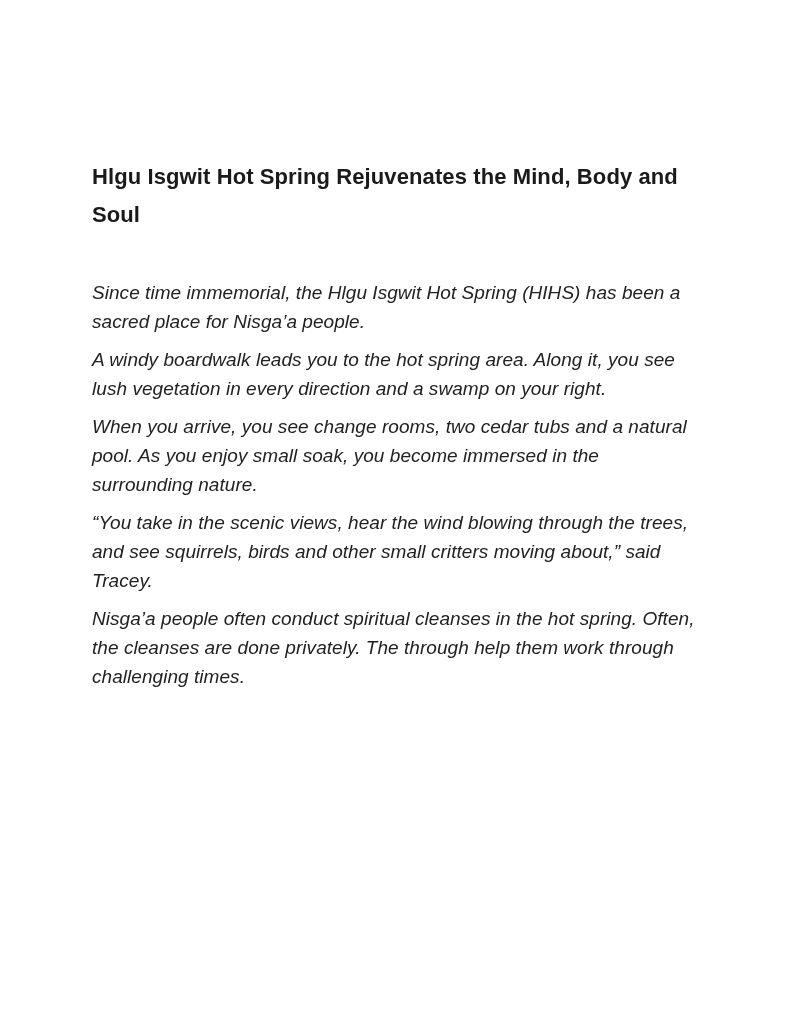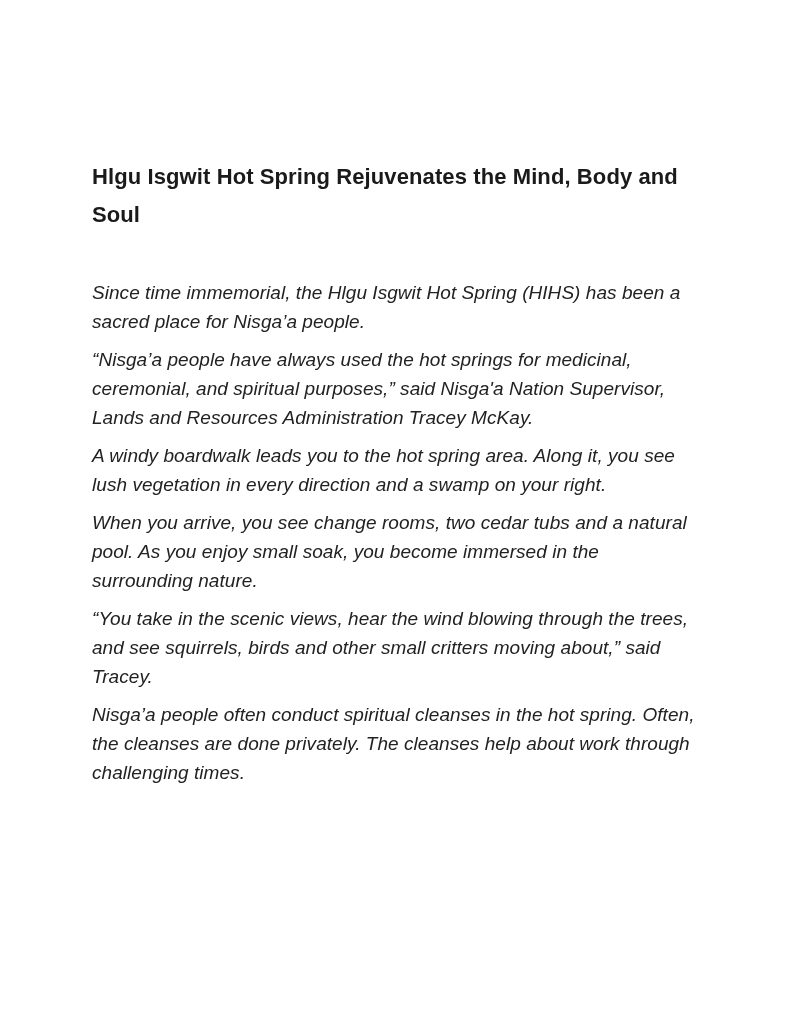--- a/index.html
+++ b/index.html
@@ -52,20 +52,19 @@
   }
 </style>
 </head>
 <body>
 
 <div class="page">
   <div class="content">
     <h1 class="article-title">Hlgu Isgwit Hot Spring Rejuvenates the Mind, Body and Soul</h1>
     <div class="article-body">
       <p>Since time immemorial, the Hlgu Isgwit Hot Spring (HIHS) has been a sacred place for Nisga’a people.</p>
-      <p>“Nisga’a people have always used the hot springs for medicinal, ceremonial, and spiritual purposes,” said Nisga'a Nation Supervisor, Lands and Resources Administration Tracey McKay.</p>
       <p>A windy boardwalk leads you to the hot spring area. Along it, you see lush vegetation in every direction and a swamp on your right.</p>
       <p>When you arrive, you see change rooms, two cedar tubs and a natural pool. As you enjoy small soak, you become immersed in the surrounding nature.</p>
       <p>“You take in the scenic views, hear the wind blowing through the trees, and see squirrels, birds and other small critters moving about,” said Tracey.</p>
-      <p>Nisga’a people often conduct spiritual cleanses in the hot spring. Often, the cleanses are done privately. The cleanses help about work through challenging times.</p>
+      <p>Nisga’a people often conduct spiritual cleanses in the hot spring. Often, the cleanses are done privately. The through help them work through challenging times.</p>
     </div>
   </div>
 </div>
 
 </body></html>

